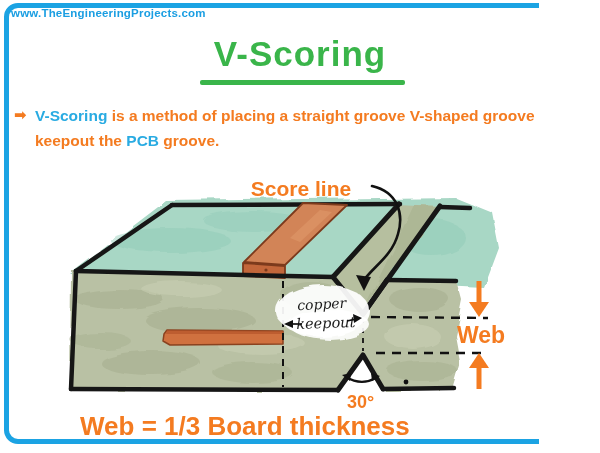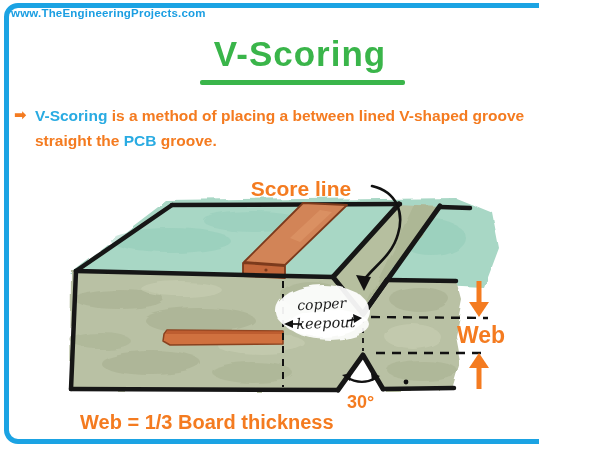--- a/index.html
+++ b/index.html
@@ -19,40 +19,40 @@
   
   #desc{position:absolute;left:16px;top:103px;width:572px;padding-left:19px;
         font-size:15.5px;font-weight:bold;line-height:25px;color:#f47b20;}
   #desc .bullet{position:absolute;left:-2px;top:0;color:#f47b20;font-size:15px;
         font-family:"DejaVu Sans",sans-serif;}
   .t-blue{color:#29abe2;}
   .t-orange{color:#f47b20;}
   
   #diagram{position:absolute;left:0;top:0;width:600px;height:453px;}
   
-  #caption{position:absolute;left:80px;top:411px;font-size:20px;font-weight:bold;
+  #caption{position:absolute;left:80px;top:411px;font-size:26px;font-weight:bold;
            color:#f47b20;}
   .svg-label{font-family:"Liberation Sans",sans-serif;font-weight:bold;fill:#f47b20;}
   .hand{font-family:"DejaVu Serif",serif;font-style:italic;fill:#1c1c1c;}
 </style>
 </head>
 <body>
 
 <div id="page">
 
   <div id="frame"></div>
 
   <div id="site">www.TheEngineeringProjects.com</div>
 
   <div id="title">V-Scoring</div>
   <div id="title-underline"></div>
 
   <div id="desc">
-    <span class="bullet">➡</span><span class="t-blue">V-Scoring</span><span class="t-orange"> is a method of placing a between lined V-shaped groove</span><br>
-    <span class="t-orange">straight the </span><span class="t-blue">PCB</span><span class="t-orange"> groove.</span>
+    <span class="bullet">➡</span><span class="t-blue">V-Scoring</span><span class="t-orange"> is a method of placing a straight groove V-shaped groove</span><br>
+    <span class="t-orange">keepout the </span><span class="t-blue">PCB</span><span class="t-orange"> groove.</span>
   </div>
 
   <svg id="diagram" viewBox="0 0 600 453" xmlns="http://www.w3.org/2000/svg">
     <defs>
       <filter id="wc" x="-20%" y="-20%" width="140%" height="140%">
         <feTurbulence type="fractalNoise" baseFrequency="0.022" numOctaves="3" seed="7" result="n"></feTurbulence>
         <feDisplacementMap in="SourceGraphic" in2="n" scale="9"></feDisplacementMap>
       </filter>
       <filter id="wc2" x="-25%" y="-25%" width="150%" height="150%">
         <feTurbulence type="fractalNoise" baseFrequency="0.045" numOctaves="2" seed="3" result="n"></feTurbulence>

